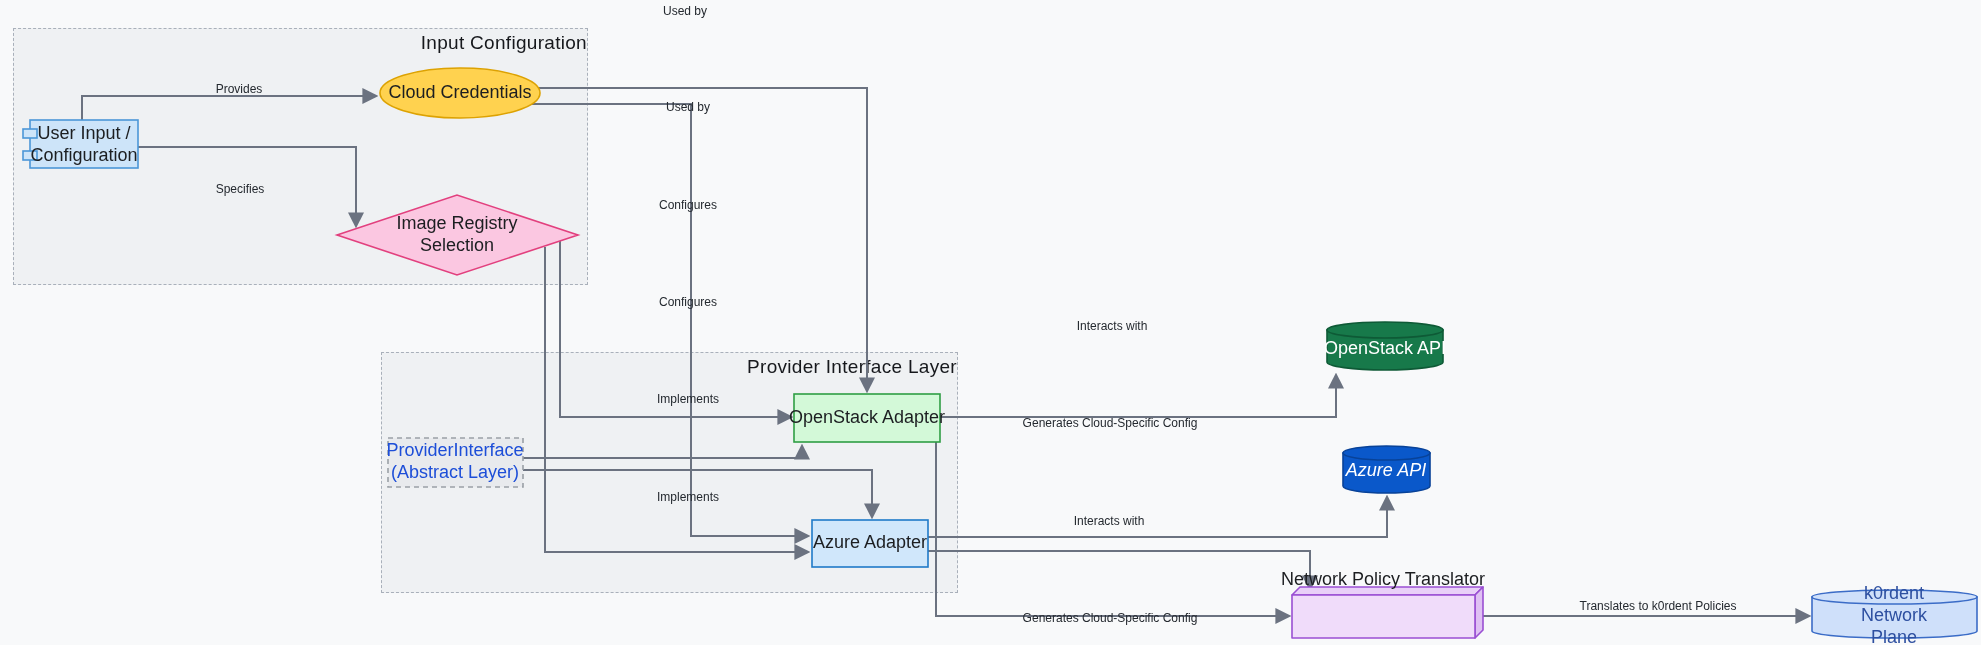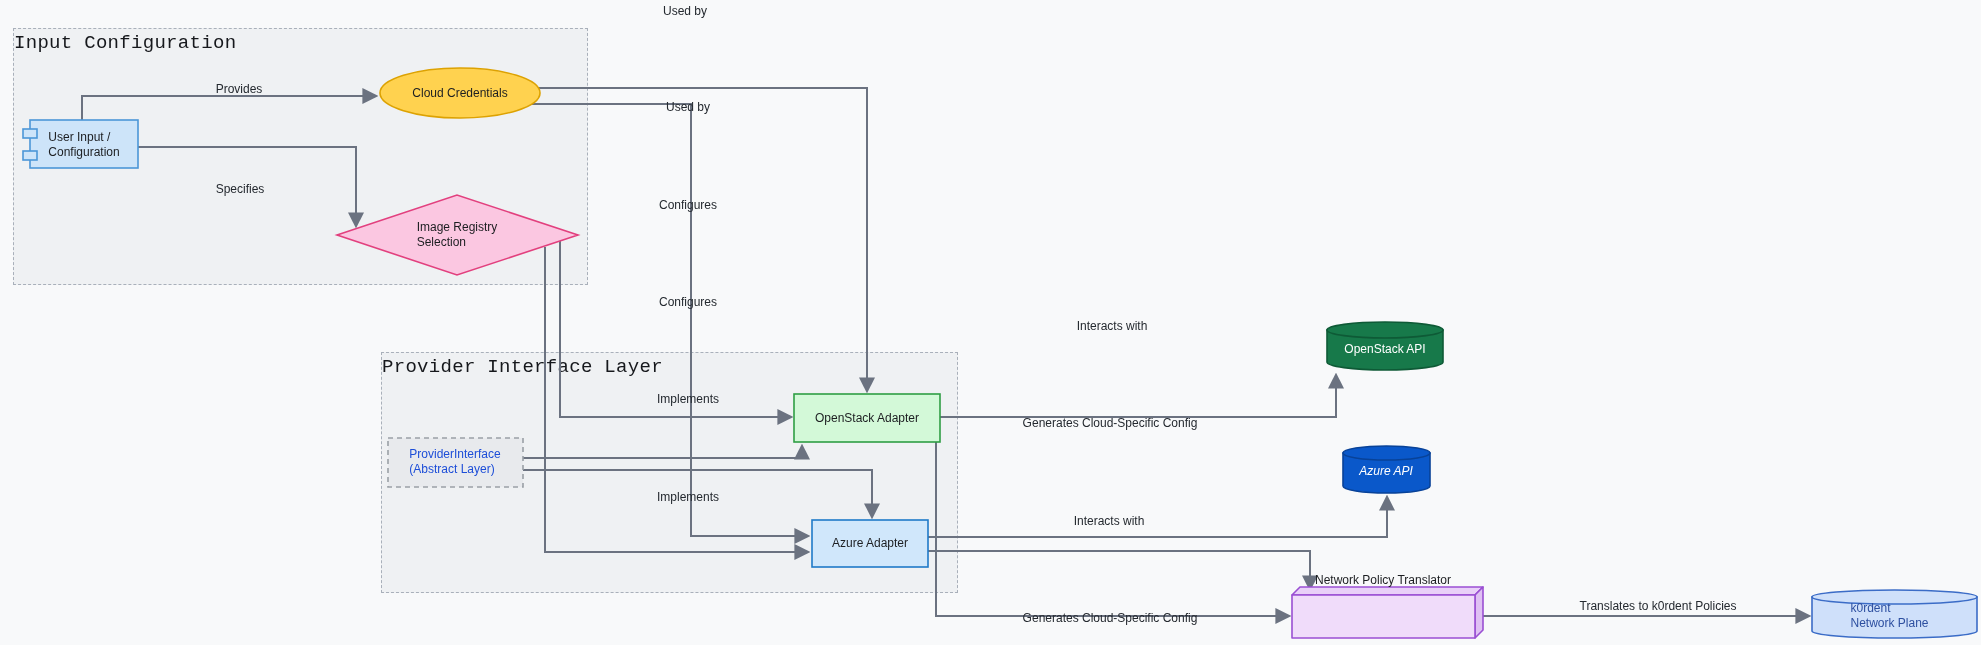--- a/index.html
+++ b/index.html
@@ -5,28 +5,28 @@
   html,body{margin:0;padding:0;background:#f8f9fa;}
   #canvas{
     position:relative;width:1981px;height:645px;background:#f8f9fa;
     font-family:"Liberation Sans",sans-serif;overflow:hidden;
   }
   .subgraph{
     position:absolute;border:1.5px dashed #a9b0ba;
     background:rgba(166,176,191,0.10);box-sizing:border-box;
   }
   .subgraph-title{
-    position:absolute;top:3px;left:0;width:100%;text-align:left;
-    font-family:Liberation Mono, monospace;font-size:19px;color:#16181c;
+    position:absolute;top:3px;left:0;width:100%;text-align:right;
+    font-family:Liberation Sans, sans-serif;font-size:19px;color:#16181c;
     letter-spacing:.3px;
   }
   svg.layer{position:absolute;left:0;top:0;z-index:3;}
   .nlabel{
     position:absolute;transform:translate(-50%,-50%);z-index:4;
-    font-size:12px;color:#1c1e21;text-align:left;white-space:pre-line;
+    font-size:18px;color:#1c1e21;text-align:center;white-space:pre-line;
     line-height:1.22;
   }
   .nlabel.white{color:#ffffff;}
   .nlabel.gray{color:#1d4ed8;}
   .nlabel.blue{color:#2d4fa0;}
   .elabel{
     position:absolute;transform:translate(-50%,-50%);z-index:5;
     font-size:12px;color:#24292f;white-space:nowrap;
   }
 </style>

